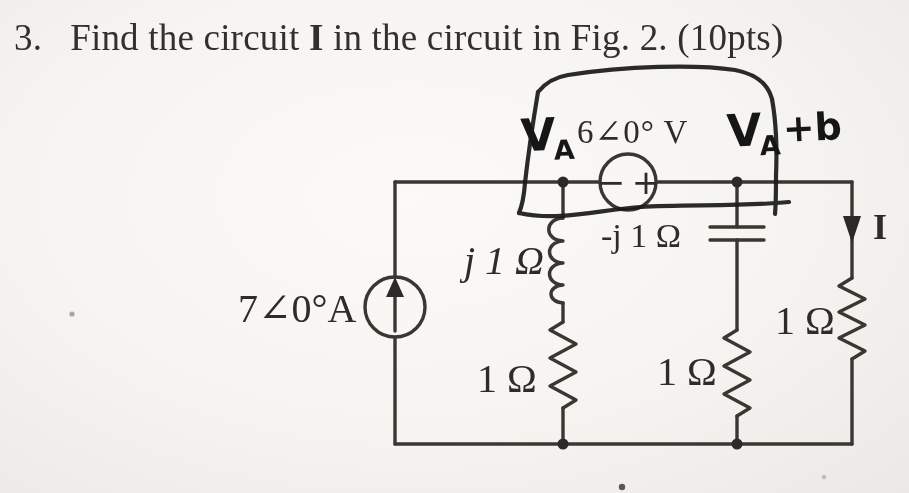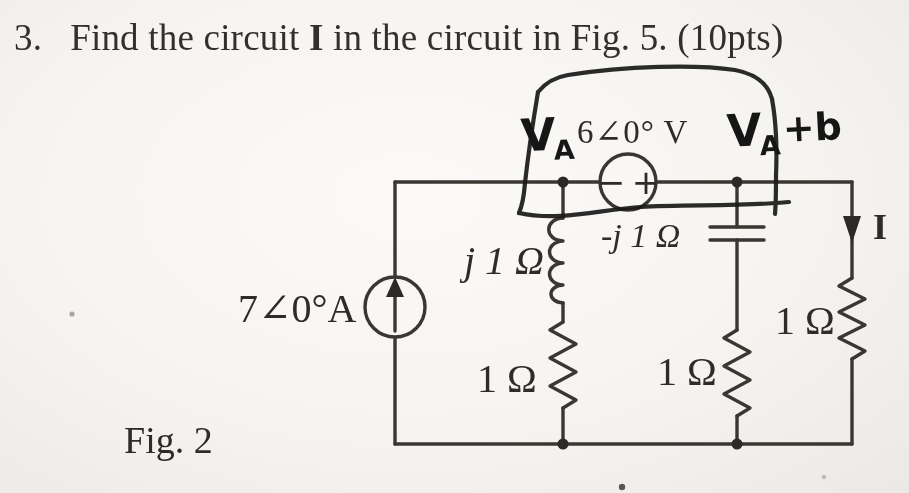--- a/index.html
+++ b/index.html
@@ -34,21 +34,21 @@
   .hand .main{font-size:45px;line-height:1;}
   .hand .sub{font-size:27px;position:relative;top:10px;left:-3px;}
   .hand .suf{font-size:38px;position:relative;top:-2px;}
 </style>
 </head>
 <body>
 
 <div id="page">
 
   <div id="title" class="printed">
-    <span class="num">3.</span><span>Find the circuit </span><span class="bold">I</span><span> in the circuit in Fig. 5. (10pts)</span>
+    <span class="num">3.</span><span>Find the circuit </span><span class="bold">I</span><span> in the circuit in Fig. 2. (10pts)</span>
   </div>
 
   <svg width="909" height="493" viewBox="0 0 909 493">
     <g stroke="#3a3632" stroke-width="3.4" fill="none" stroke-linecap="round" stroke-linejoin="round">
 
       <path d="M395,182 H600"></path>
       <path d="M656,182 H852"></path>
 
       <path d="M395,444 H852"></path>
 
@@ -97,28 +97,27 @@
     </g>
 
     <circle cx="72" cy="314" r="2.6" fill="#8a8680" opacity="0.7"></circle>
     <circle cx="622" cy="487" r="3.2" fill="#5a5652"></circle>
     <circle cx="824" cy="477" r="2.2" fill="#a09c96" opacity="0.6"></circle>
   </svg>
 
   <div class="lbl" id="lbl-isrc" style="left:238px;top:285px;">7∠0°A</div>
   <div class="lbl" id="lbl-vsrc" style="left:577px;top:112px;">6∠0° V</div>
   <div class="lbl" style="left:464px;top:237px;font-style:italic;">j 1 Ω</div>
-  <div class="lbl" id="lbl-cap" style="left:601px;top:217px;font-style:italic;text-align:right;">-j 1 Ω</div>
+  <div class="lbl" id="lbl-cap" style="left:601px;top:217px;text-align:right;">-j 1 Ω</div>
   <div class="lbl" style="left:477px;top:355px;">1 Ω</div>
   <div class="lbl" style="left:657px;top:348px;">1 Ω</div>
   <div class="lbl" style="left:775px;top:297px;">1 Ω</div>
   <div class="lbl" id="lbl-I" style="left:873px;top:206px;">I</div>
 
   <div class="hand" style="left:521px;top:112px;">
     <span class="main">V</span><span class="sub">A</span>
   </div>
   <div class="hand" style="left:727px;top:106px;">
     <span class="main">V</span><span class="sub">A</span><span class="suf">+b</span>
   </div>
 
-  <div id="fig-caption">Fig. 2</div>
 
 </div>
 
 </body></html>

